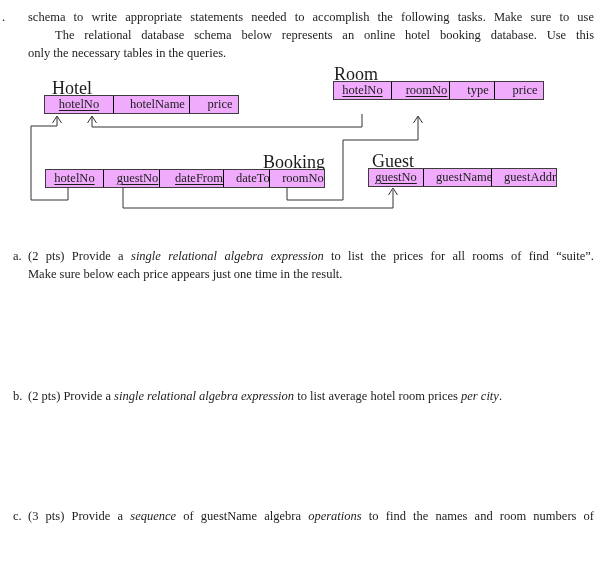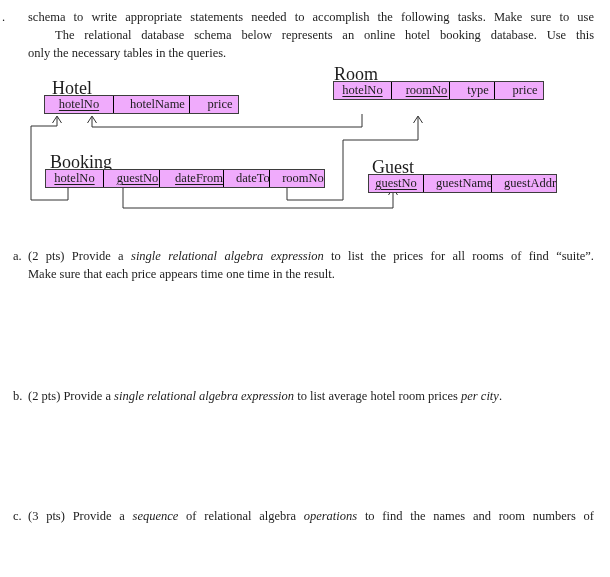--- a/index.html
+++ b/index.html
@@ -88,55 +88,55 @@
       <div class="tbl-label" style="padding-left:1px;">Room</div>
       <div class="tbl-row">
         <div class="cell key" style="width:57px;">hotelNo</div>
         <div class="cell key" style="width:58px;">roomNo</div>
         <div class="cell" style="width:45px;">type</div>
         <div class="cell" style="width:49px;">price</div>
       </div>
     </div>
 
     <div class="tbl" style="left:45px;top:156px;">
-      <div class="tbl-label" style="padding-left:5px;">Booking</div>
+      <div class="tbl-label" style="padding-left:5px;text-align:right;">Booking</div>
       <div class="tbl-row">
         <div class="cell key" style="width:57px;">hotelNo</div>
         <div class="cell key" style="width:56px;">guestNo</div>
         <div class="cell key" style="width:64px;text-align:right;">dateFrom</div>
         <div class="cell" style="width:46px;">dateTo</div>
         <div class="cell" style="width:55px;">roomNo</div>
       </div>
     </div>
 
-    <div class="tbl" style="left:368px;top:161px;">
+    <div class="tbl" style="left:368px;top:155px;">
       <div class="tbl-label" style="padding-left:4px;">Guest</div>
       <div class="tbl-row">
         <div class="cell key" style="width:54px;">guestNo</div>
         <div class="cell" style="width:68px;">guestName</div>
         <div class="cell" style="width:65px;">guestAddress</div>
       </div>
     </div>
   </div>
 
   <div class="q" style="top:247px;">
     <span class="q-label">a.</span>
     <div class="q-text">
       <div class="jline"><span>(2 pts) Provide a </span><em>single relational algebra expression</em><span> to list the prices for all rooms of find “suite”.</span></div>
-      <div><span>Make sure that each price appears time one time in the result.</span></div>
+      <div><span>Make sure below each price appears just one time in the result.</span></div>
     </div>
   </div>
 
   <div class="q" style="top:387px;">
     <span class="q-label">b.</span>
     <div class="q-text">
       <div><span>(2 pts) Provide a </span><em>single relational algebra expression</em><span> to list average hotel room prices </span><em>per city</em><span>.</span></div>
     </div>
   </div>
 
   <div class="q" style="top:507px;">
     <span class="q-label">c.</span>
     <div class="q-text">
-      <div class="jline"><span>(3 pts) Provide a </span><em>sequence</em><span> of relational algebra </span><em>operations</em><span> to find the names and room numbers of</span></div>
+      <div class="jline"><span>(3 pts) Provide a </span><em>sequence</em><span> of guestName algebra </span><em>operations</em><span> to find the names and room numbers of</span></div>
     </div>
   </div>
 
 </div>
 
 </body></html>

